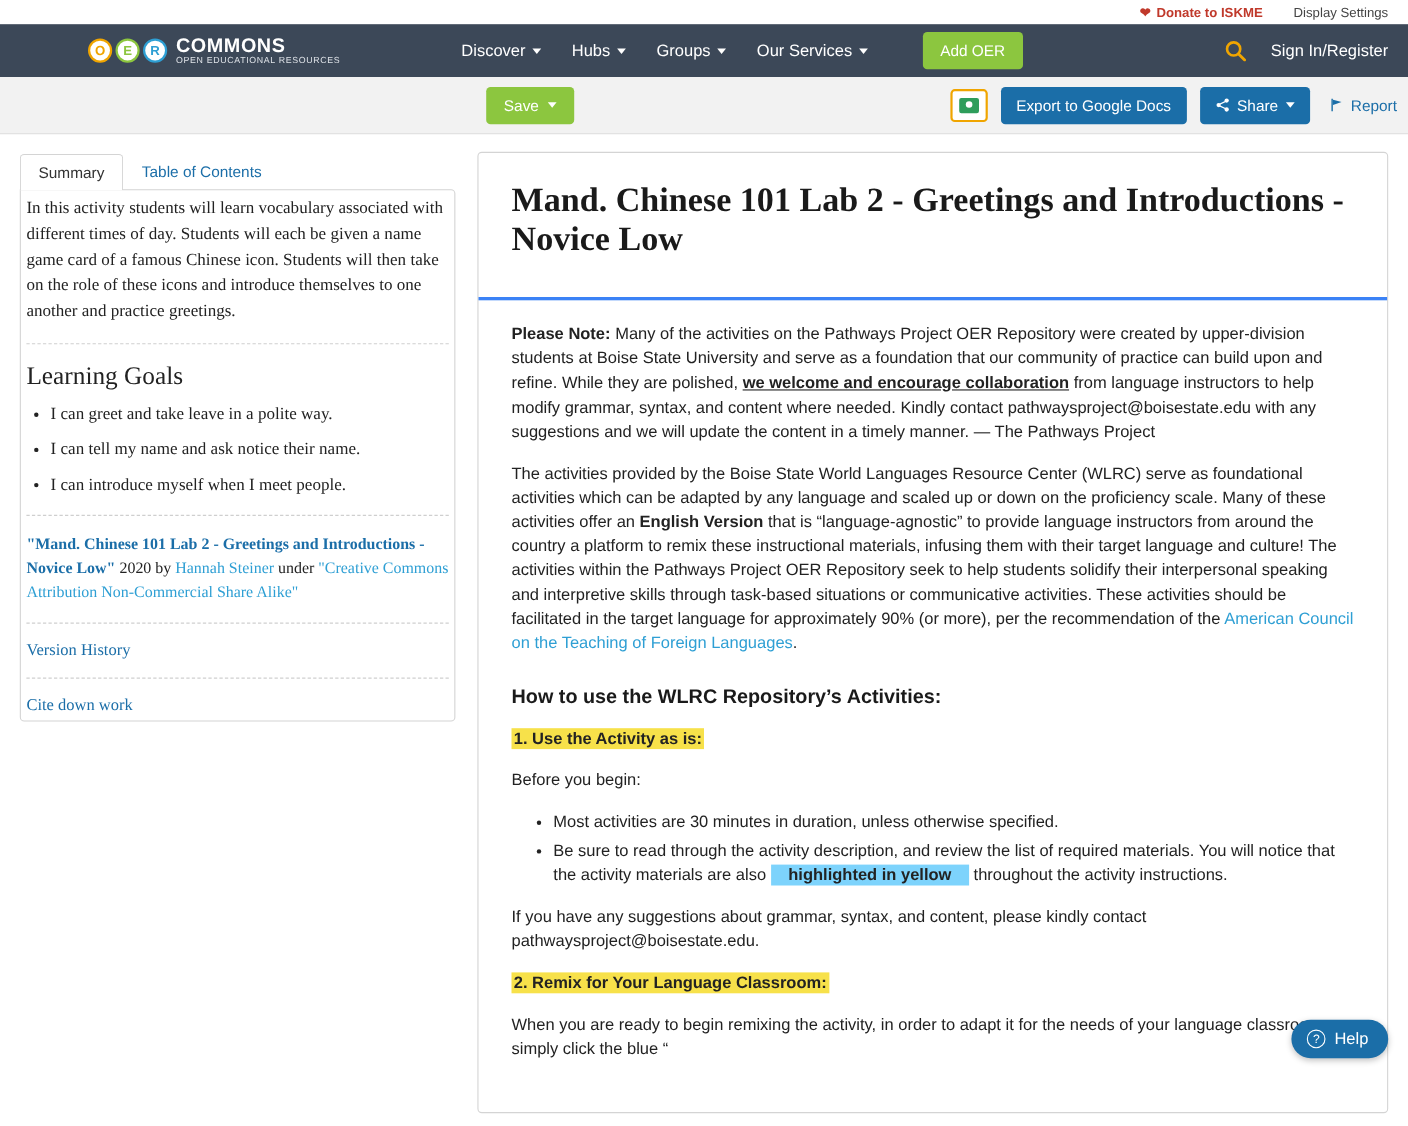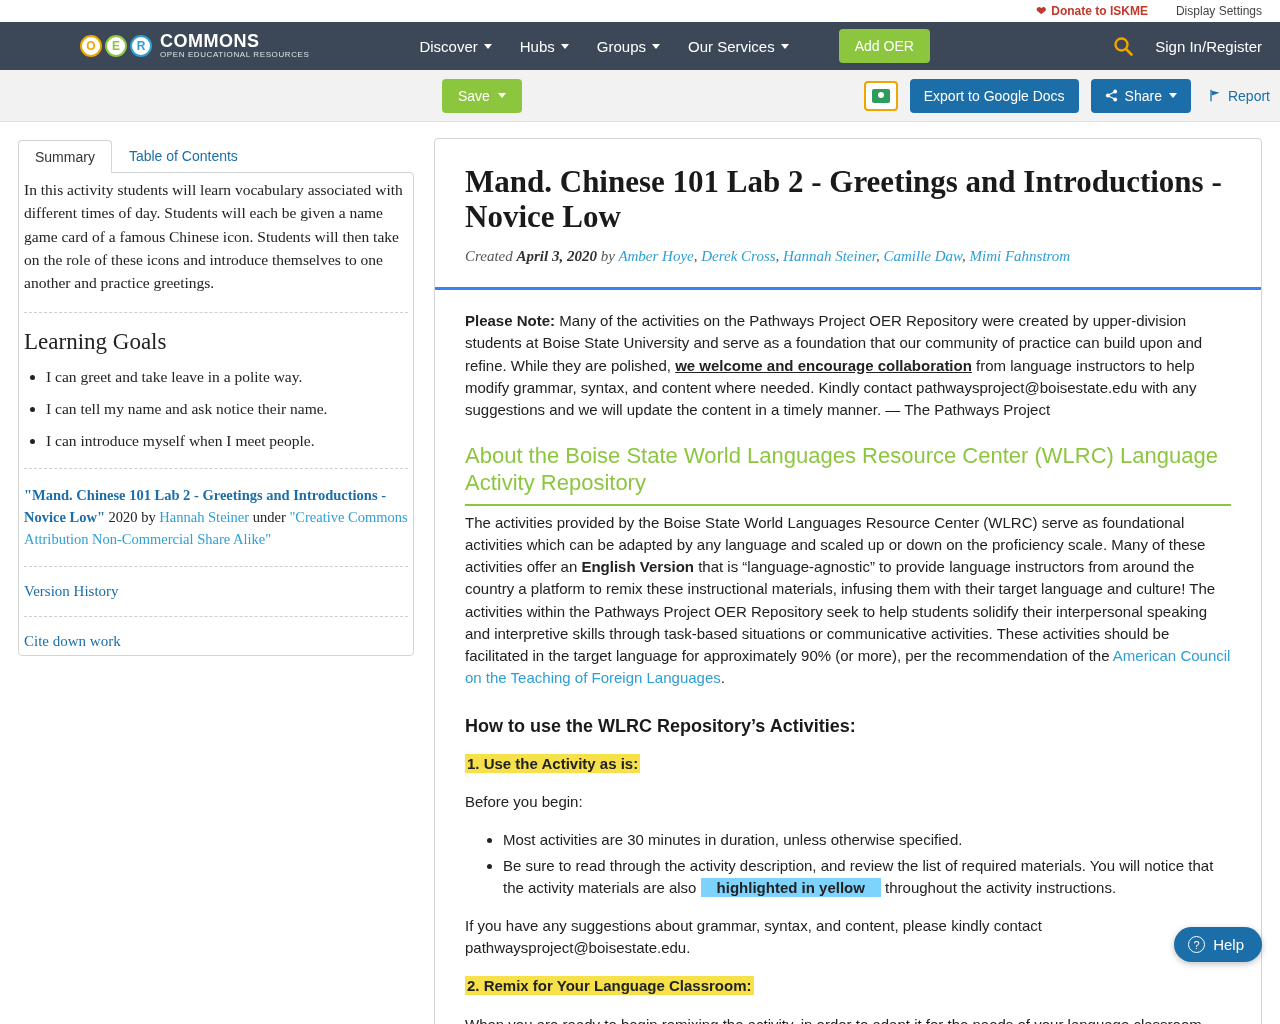--- a/index.html
+++ b/index.html
@@ -495,38 +495,27 @@
 
       <div class="divider"></div>
 
       <a class="sidebar-link" href="#">Cite down work</a>
     </div>
   </div>
 
   <div class="content">
     <div class="content-header">
       <h1 class="doc-title">Mand. Chinese 101 Lab 2 - Greetings and Introductions - Novice Low</h1>
-      <div class="byline">
-        <span>Created</span>
-        <b>April 3, 2020</b>
-        <span>by</span>
-        <a href="#">Amber Hoye</a><span>,</span>
-        <a href="#">Derek Cross</a><span>,</span>
-        <a href="#">Hannah Steiner</a><span>,</span>
-        <a href="#">Camille Daw</a><span>,</span>
-        <a href="#">Mimi Fahnstrom</a>
-      </div>
     </div>
 
     <div class="content-body">
       <p>
         <span class="note-bold">Please Note:</span><span> Many of the activities on the Pathways Project OER Repository were created by upper-division students at Boise State University and serve as a foundation that our community of practice can build upon and refine. While they are polished, </span><span class="underline-bold">we welcome and encourage collaboration</span><span> from language instructors to help modify grammar, syntax, and content where needed. Kindly contact pathwaysproject@boisestate.edu with any suggestions and we will update the content in a timely manner.  — The Pathways Project</span>
       </p>
 
-      <h2 class="section-heading">About the Boise State World Languages Resource Center (WLRC) Language Activity Repository</h2>
 
       <p>
         <span>The activities provided by the Boise State World Languages Resource Center (WLRC) serve as foundational activities which can be adapted by any language and scaled up or down on the proficiency scale. Many of these activities offer an </span><b>English Version</b><span> that is “language-agnostic” to provide language instructors from around the country a platform to remix these instructional materials, infusing them with their target language and culture! The activities within the Pathways Project OER Repository seek to help students solidify their interpersonal speaking and interpretive skills through task-based situations or communicative activities. These activities should be facilitated in the target language for approximately 90% (or more), per the recommendation of the </span><a href="#">American Council on the Teaching of Foreign Languages</a><span>.</span>
       </p>
 
       <h3 class="sub-heading">How to use the WLRC Repository’s Activities:</h3>
 
       <p>
         <span class="highlight">1. Use the Activity as is:</span>
       </p>

